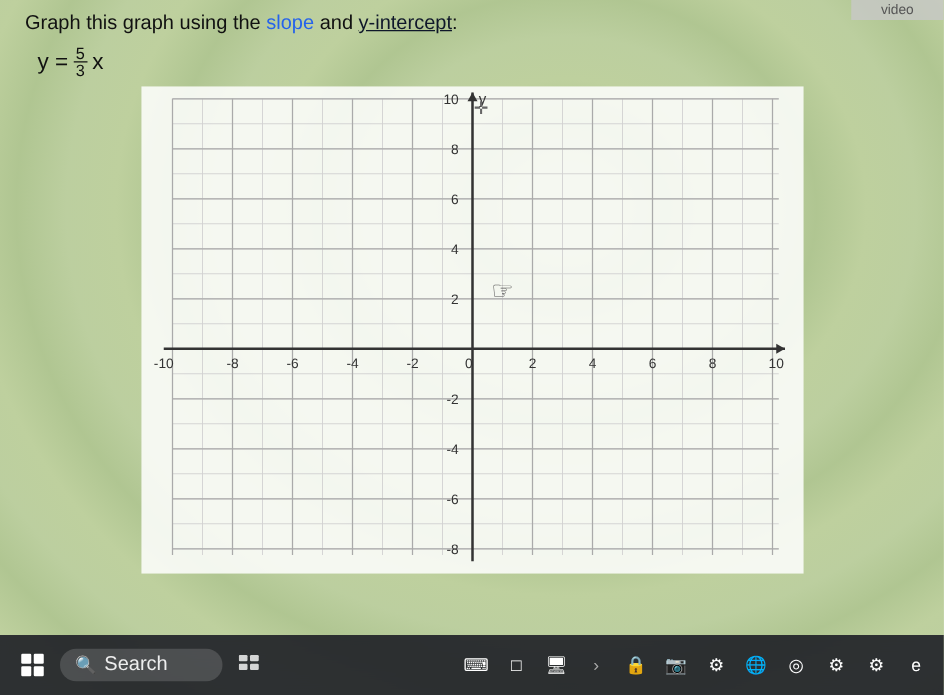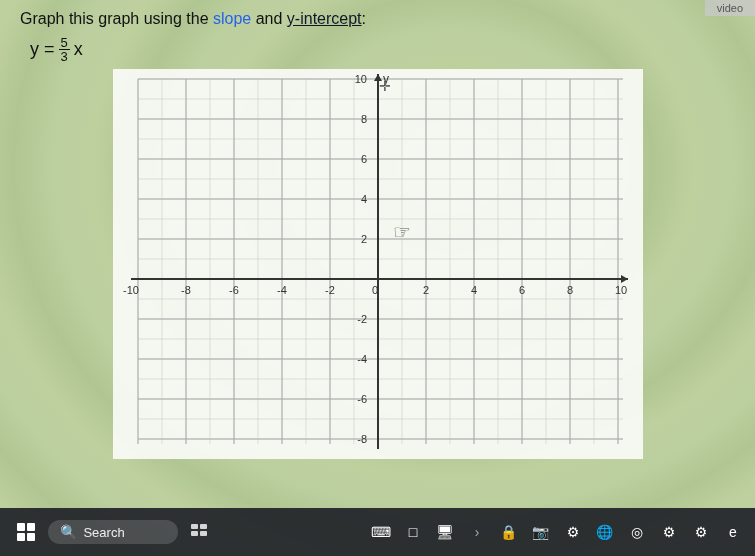--- a/index.html
+++ b/index.html
@@ -154,21 +154,21 @@
       min-width: 130px;
     }
 
     .search-icon-tb {
       color: white;
       font-size: 14px;
     }
 
     .search-label {
       color: rgba(255,255,255,0.9);
-      font-size: 13px;
+      font-size: 16px;
     }
 
     .taskbar-spacer {
       flex: 1;
     }
 
     .tb-icon {
       width: 36px;
       height: 36px;
       display: flex;
@@ -207,21 +207,21 @@
     }
 
     
     .video-badge {
       position: absolute;
       top: 0;
       right: 0;
       background: rgba(200,200,200,0.8);
       color: #555;
       font-size: 11px;
-      padding: 2px 12px;
+      padding: 2px 24px;
       z-index: 5;
     }
   </style>
 </head>
 <body>
 
 <div class="bg-texture"></div>
 
 <div class="video-badge">video</div>
 

